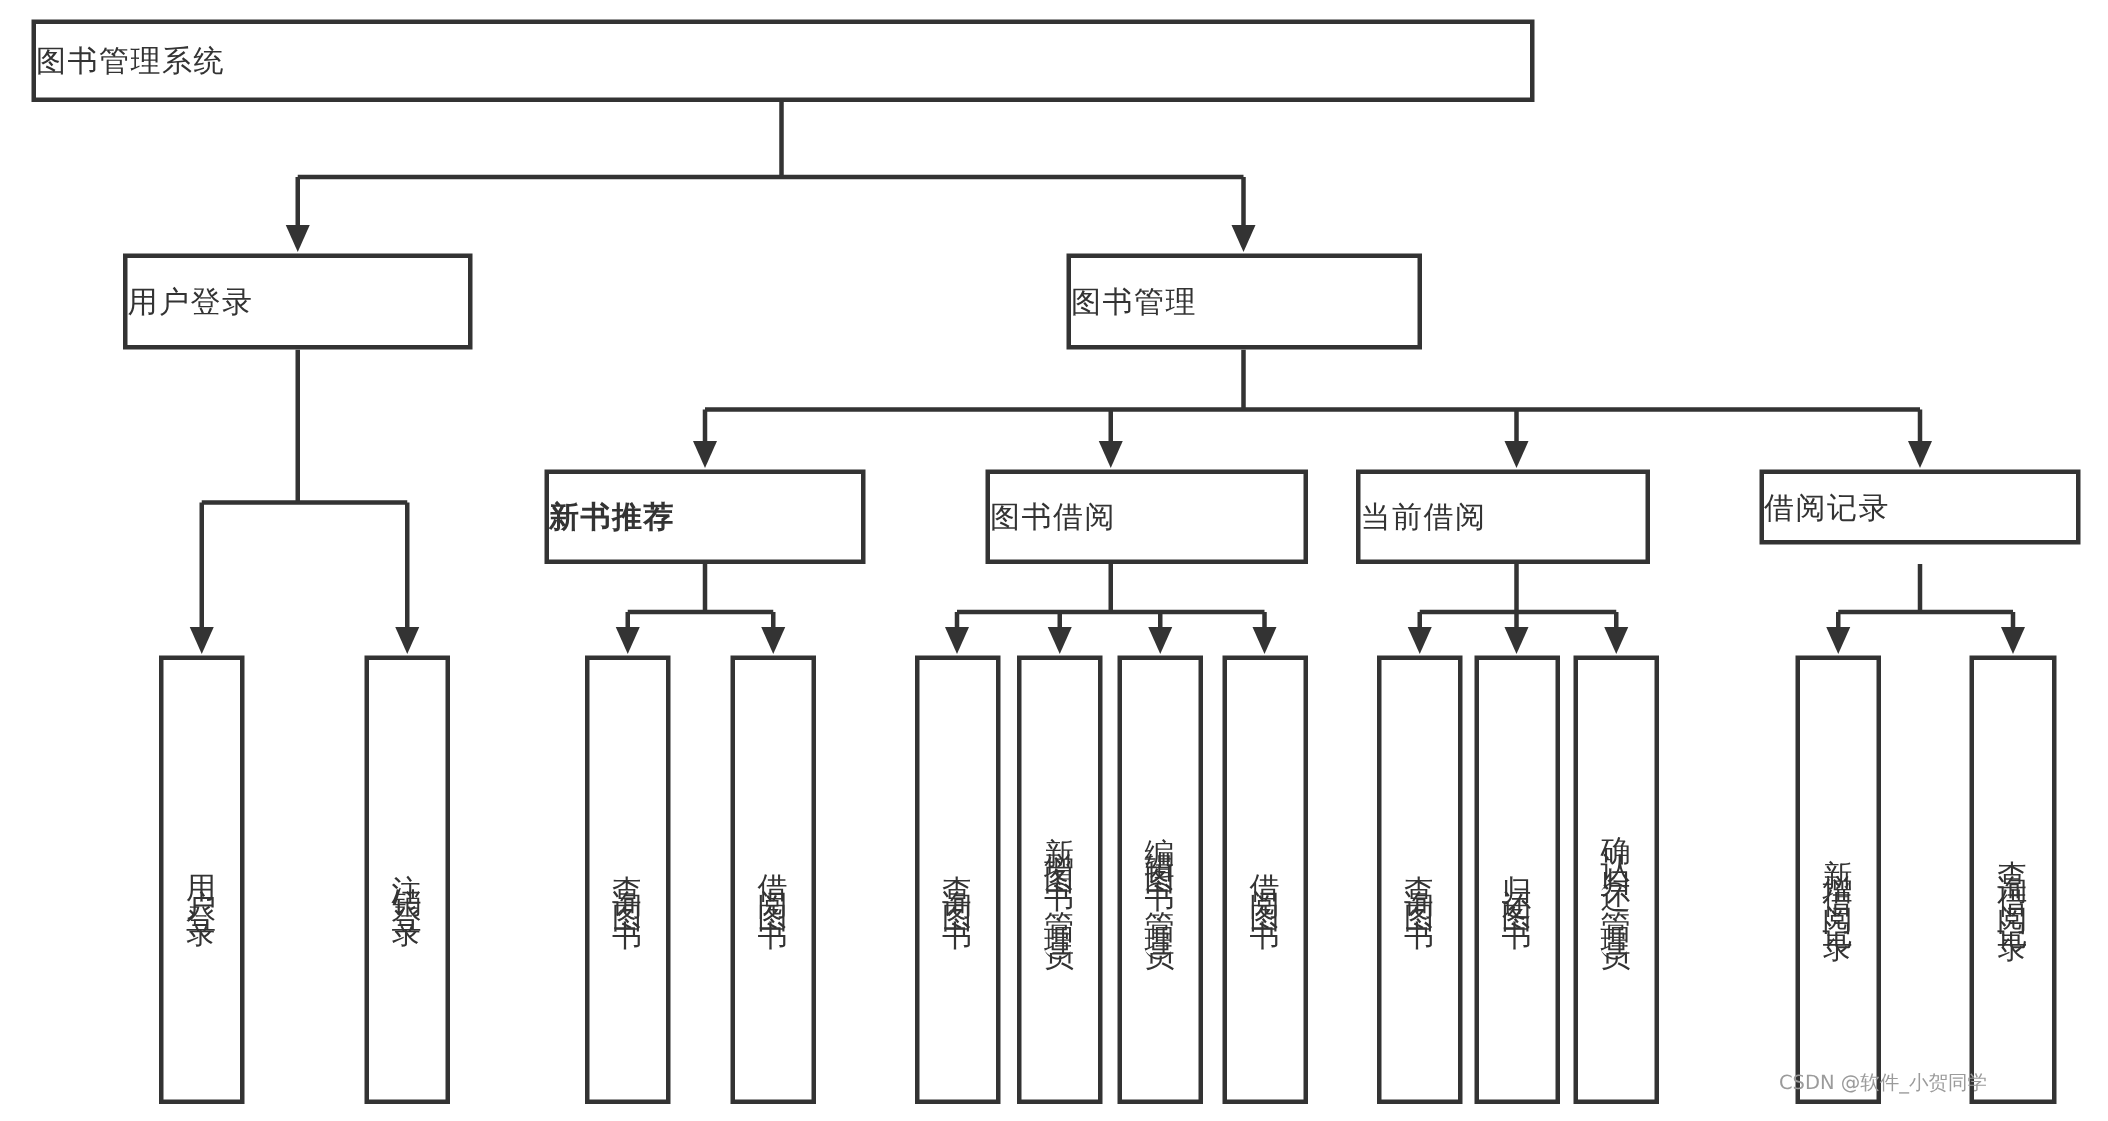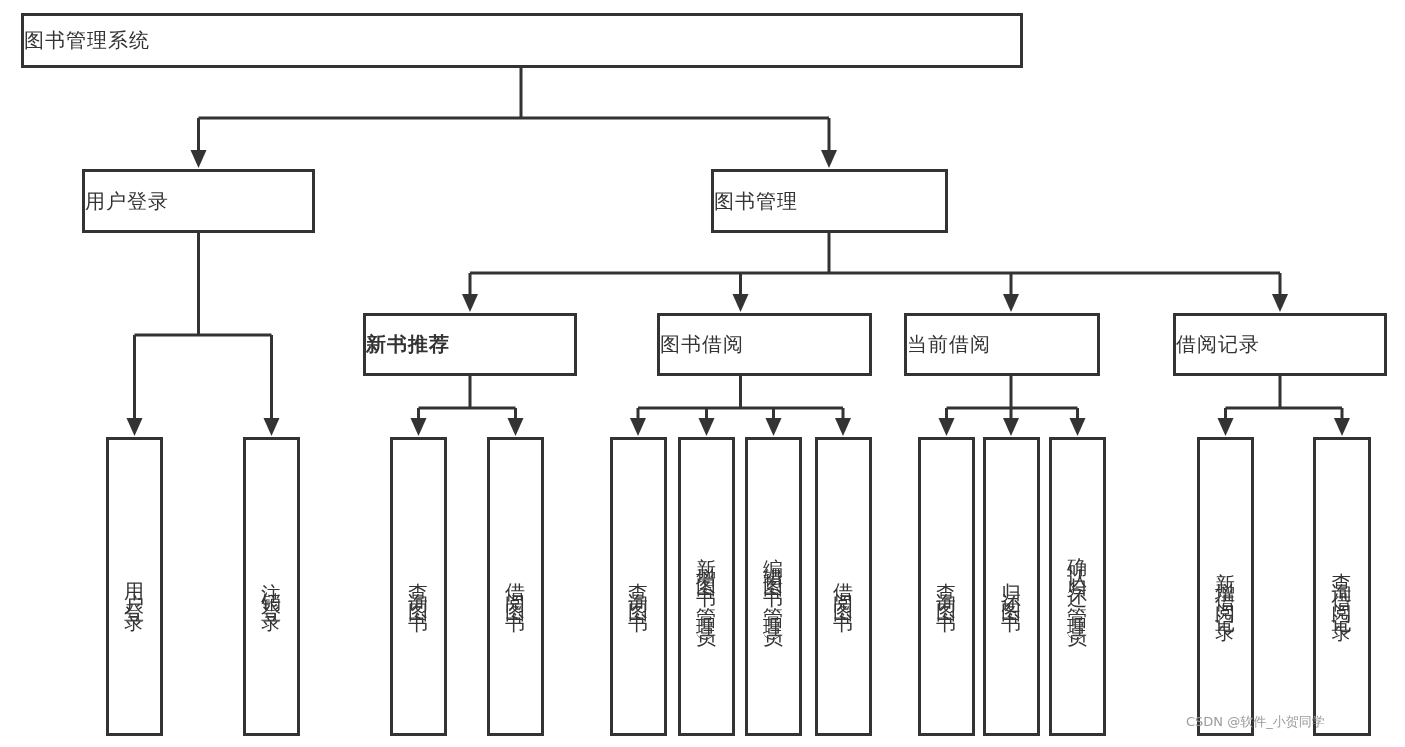--- a/index.html
+++ b/index.html
@@ -136,21 +136,21 @@
 
   <div class="hbox" style="left:363px; top:313px; width:214px; height:63px;font-weight:bold;">
     <span>新书推荐</span>
   </div>
   <div class="hbox" style="left:633px; top:313px; width:215px; height:63px;margin-left:24px;">
     <span>图书借阅</span>
   </div>
   <div class="hbox" style="left:904px; top:313px; width:196px; height:63px;">
     <span>当前借阅</span>
   </div>
-  <div class="hbox" style="left:1173px; top:313px; width:214px; height:63px;">
+  <div class="hbox" style="left:1173px; top:313px; width:214px; height:50px;">
     <span>借阅记录</span>
   </div>
 
   <div class="leaf" style="left:106px;">
     <span>用户登录</span>
   </div>
   <div class="leaf" style="left:243px;">
     <span>注销登录</span>
   </div>
 

